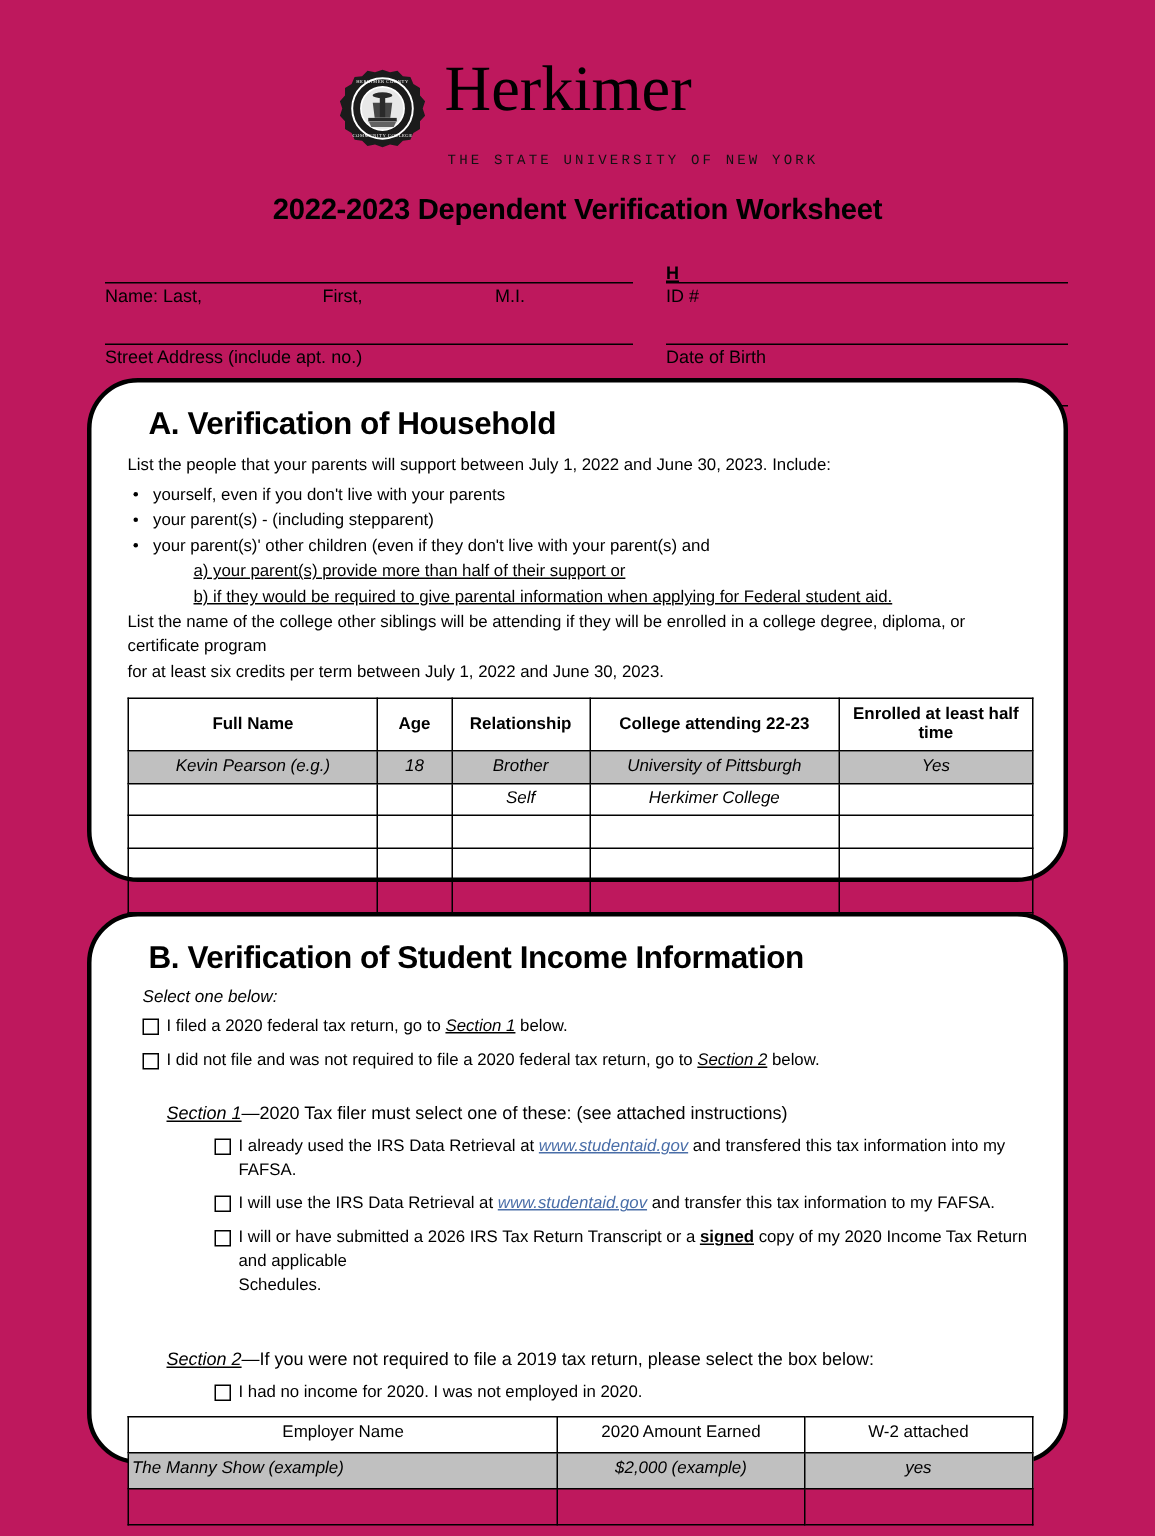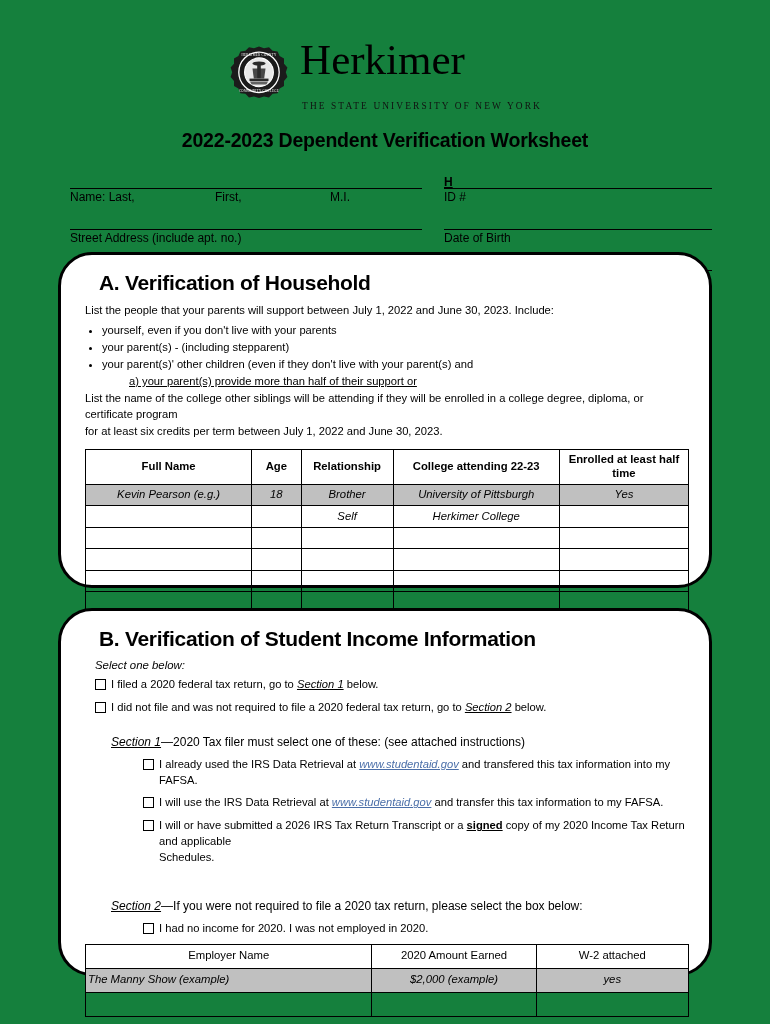--- a/index.html
+++ b/index.html
@@ -13,21 +13,21 @@
     font-family: "Liberation Sans", sans-serif;
     color: #000;
     -webkit-font-smoothing: antialiased;
     position: relative;
     overflow: hidden;
   }
   .page {
     width: 770px;
     height: 1024px;
     position: relative;
-    background: #15803d;
+    background: #be185d;
   }
 
   
   .masthead {
     padding-top: 40px;
     display: flex;
     justify-content: center;
     align-items: flex-start;
   }
   .logo-wrap {
@@ -48,21 +48,21 @@
     line-height: 1;
   }
   .wordmark-main {
     font-family: "Liberation Serif", serif;
     font-size: 43px;
     letter-spacing: 0px;
     color: #000;
     line-height: 0.95;
   }
   .wordmark-sub {
-    font-family: Liberation Serif, serif;
+    font-family: Liberation Mono, monospace;
     font-size: 9.4px;
     letter-spacing: 2.1px;
     color: #111;
     margin-top: 21px;
     margin-left: 2px;
     white-space: nowrap;
   }
 
   
   .doc-title {
@@ -362,20 +362,21 @@
     <div class="section-inner">
       <div class="section-heading">A. Verification of Household</div>
       <div class="lead-underline">List the people that your parents will support between July 1, 2022 and June 30, 2023. Include:</div>
       <ul class="bullets">
         <li>yourself, even if you don't live with your parents</li>
         <li>your parent(s) - (including stepparent)</li>
         <li>your parent(s)' other children (even if they don't live with your parent(s) and</li>
       </ul>
       <div class="sub-items">
         <div>a) your parent(s) provide more than half of their support or</div>
+        <div>b) if they would be required to give parental information when applying for Federal student aid.</div>
       </div>
       <div class="tail-text">List the name of the college other siblings will be attending if they will be enrolled in a college degree, diploma, or certificate program</div>
       <div class="tail-text">for at least six credits per term between July 1, 2022 and June 30, 2023.</div>
 
       <table class="grid" id="household-table">
         <thead>
           <tr>
             <th class="c-name">Full Name</th>
             <th class="c-age">Age</th>
             <th class="c-rel">Relationship</th>
@@ -467,21 +468,21 @@
         <span class="chk-text"><span>I will use the IRS Data Retrieval at </span><span class="link">www.studentaid.gov</span><span> and transfer this tax information to my FAFSA.</span></span>
       </div>
 
       <div class="check-line indent">
         <span class="chk"></span>
         <span class="chk-text"><span>I will or have submitted a 2026 IRS Tax Return Transcript or a </span><b class="u">signed</b><span> copy of my 2020 Income Tax Return and applicable</span><span class="cont">Schedules.</span></span>
       </div>
 
       <div class="spacer-sm"></div>
 
-      <div class="sec-intro sec2"><span class="sec-label">Section 2</span><span>—If you were not required to file a 2020 tax return, please select the box below:</span></div>
+      <div class="sec-intro sec2"><span class="sec-label">Section 2</span><span>—If you were not required to file a 2019 tax return, please select the box below:</span></div>
 
       <div class="check-line indent">
         <span class="chk"></span>
         <span class="chk-text"><span>I had no income for 2020. I was not employed in 2020.</span></span>
       </div>
 
 
       <table class="grid" id="employer-table">
         <thead>
           <tr>

